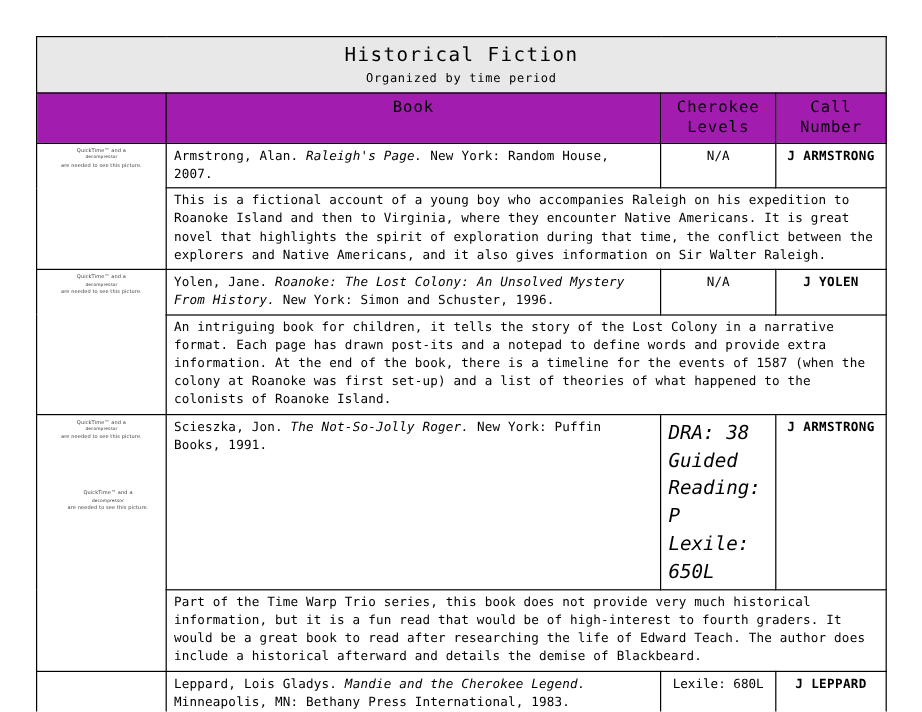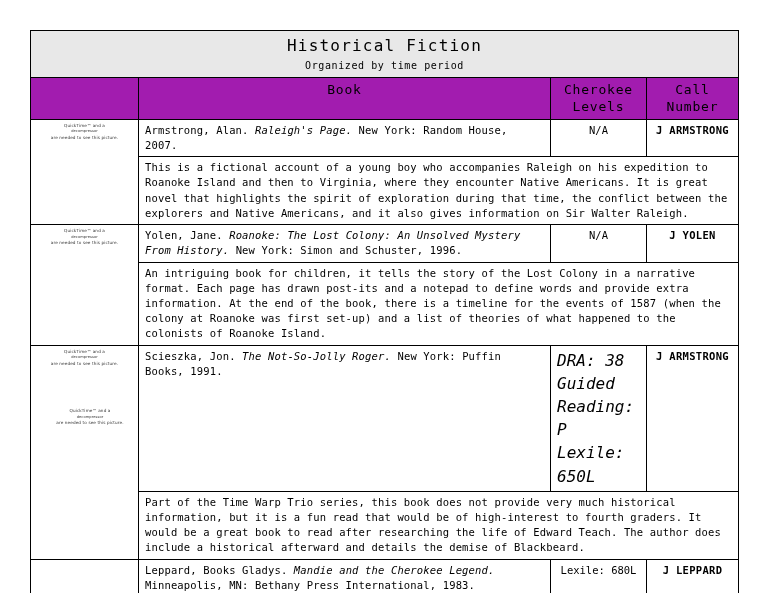--- a/index.html
+++ b/index.html
@@ -213,21 +213,21 @@
 Lexile: 650L</td>
         <td class="call-cell">J ARMSTRONG</td>
       </tr>
       <tr>
         <td class="annot-cell" colspan="3">Part of the Time Warp Trio series, this book does not provide very much historical information, but it is a fun read that would be of high-interest to fourth graders.  It would be a great book to read after researching the life of Edward Teach.  The author does include a historical afterward and details the demise of Blackbeard.</td>
       </tr>
 
       <tr>
         <td class="thumb-cell"></td>
         <td class="book-cell">
-          <span>Leppard, Books Gladys.</span>
+          <span>Leppard, Lois Gladys.</span>
           <i>Mandie and the Cherokee Legend.</i>
           <span>Minneapolis, MN: Bethany Press International, 1983.</span>
         </td>
         <td class="center-mid">Lexile: 680L</td>
         <td class="call-cell">J LEPPARD</td>
       </tr>
 
     </tbody>
   </table>
 

